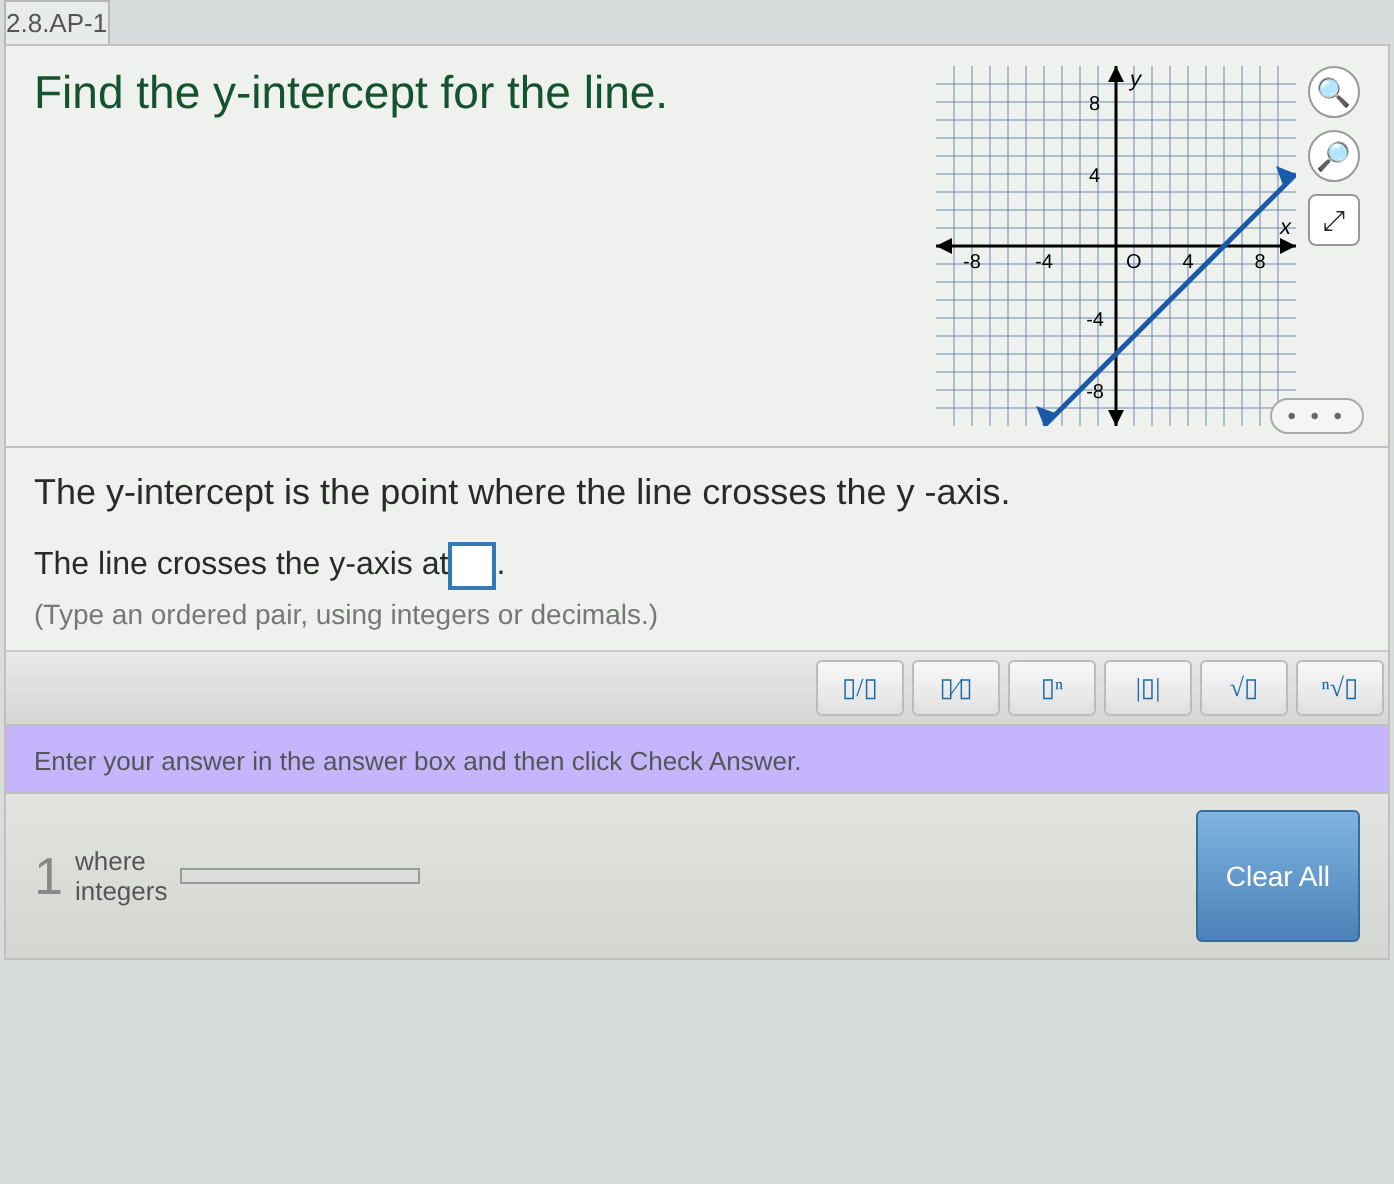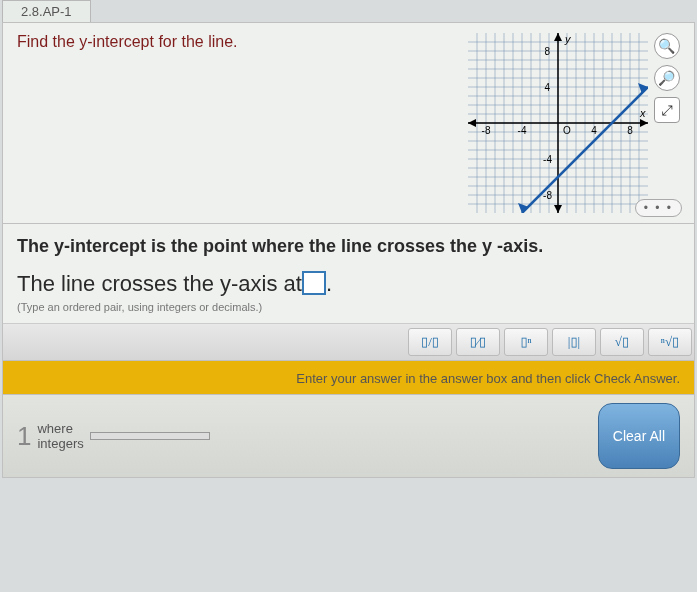--- a/index.html
+++ b/index.html
@@ -10,41 +10,41 @@
     height: 592px;
     overflow: hidden;
     color: #2a2a2a;
     position: relative;
   }
   .tab {
     background: #e8ece8;
     border: 1px solid #b8b8b8;
     border-bottom: none;
     display: inline-block;
-    padding: 3px 18px;
+    padding: 3px 0;
     font-size: 13px;
     color: #555;
     margin-left: 2px;
   }
   .panel {
     background: #eef1ee;
     border: 1px solid #c0c0c0;
     margin: 0 2px;
     padding: 10px 14px;
     position: relative;
     min-height: 200px;
   }
   .question-row {
     display: flex;
     justify-content: space-between;
     align-items: flex-start;
   }
   .question-text {
-    font-size: 16px;
-    color: #7f1d1d;
+    font-size: 23px;
+    color: #14532d;
   }
   .graph-area {
     display: flex;
     align-items: flex-start;
     gap: 6px;
   }
   .graph-box {
     width: 180px;
     height: 180px;
     position: relative;
@@ -80,37 +80,36 @@
   .hint-panel {
     background: #eef1ee;
     border: 1px solid #c0c0c0;
     border-top: none;
     margin: 0 2px;
     padding: 12px 14px 0 14px;
   }
   .hint-line {
     font-size: 18px;
     margin-bottom: 14px;
-    font-weight: bold;
   }
   .crosses-line {
-    font-size: 22px;
+    font-size: 16px;
     display:flex;
-    align-items:flex-start;
+    align-items:center;
     gap:0;
     margin-bottom:4px;
   }
   .answer-box {
     width: 24px; height: 24px;
     border: 2px solid #357ab7;
     background: #fff;
     display:inline-block;
   }
   .sub-instr {
-    font-size: 11px;
+    font-size: 14px;
     color:#777;
     margin-bottom:10px;
   }
   .toolbar {
     display:flex;
     gap:4px;
     justify-content:flex-end;
     padding: 4px 2px;
     border-top:1px solid #ccc;
     background: linear-gradient(#e8e8e8,#d6d6d6);
@@ -124,25 +123,24 @@
     display:flex; align-items:center; justify-content:center;
     font-size:13px;
     color:#1a6aa8;
     cursor:pointer;
     font-family: "Times New Roman", serif;
   }
   .enter-line {
     font-size: 13px;
     color:#555;
     padding:10px 14px 8px 14px;
-    background:#eab308;
+    background:#c4b5fd;
     border:1px solid #c0c0c0;
     border-top:none;
     margin:0 2px;
-    text-align:right;
   }
   .bottom-bar {
     display:flex;
     justify-content:space-between;
     align-items:center;
     padding:8px 14px;
     background: linear-gradient(#e2e4e0,#d4d6d2);
     border:1px solid #c0c0c0;
     border-top:none;
     margin:0 2px;
@@ -161,21 +159,21 @@
   }
   .progress {
     width:120px; height:8px;
     border:1px solid #999;
     background:#ddd;
   }
   .clear-btn {
     background: linear-gradient(#7fb4e0,#4a82b8);
     color:#fff;
     border:1px solid #3a6a98;
-    border-radius:14px;
+    border-radius:3px;
     padding:24px 14px;
     font-size:14px;
     cursor:pointer;
   }
   svg text { font-family: Arial; }
 </style>
 </head>
 <body>
 
 

